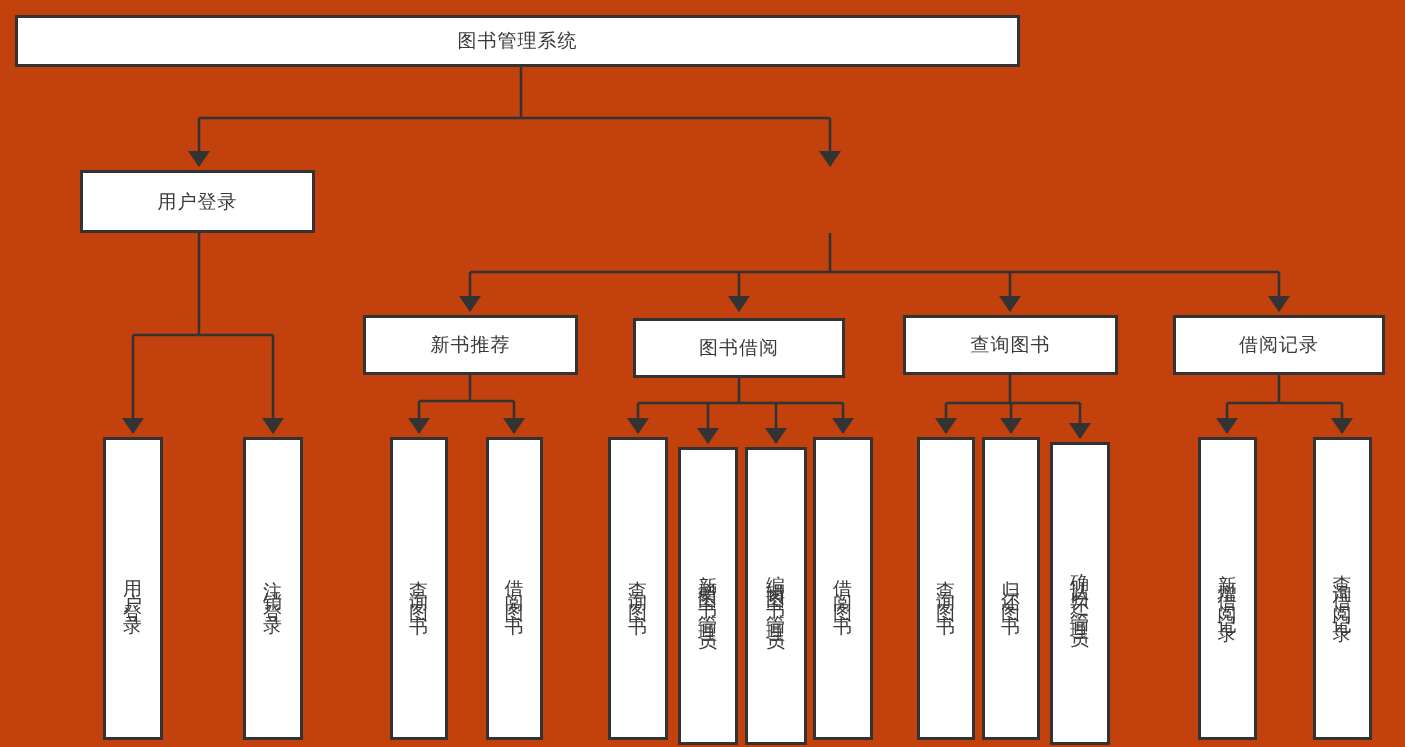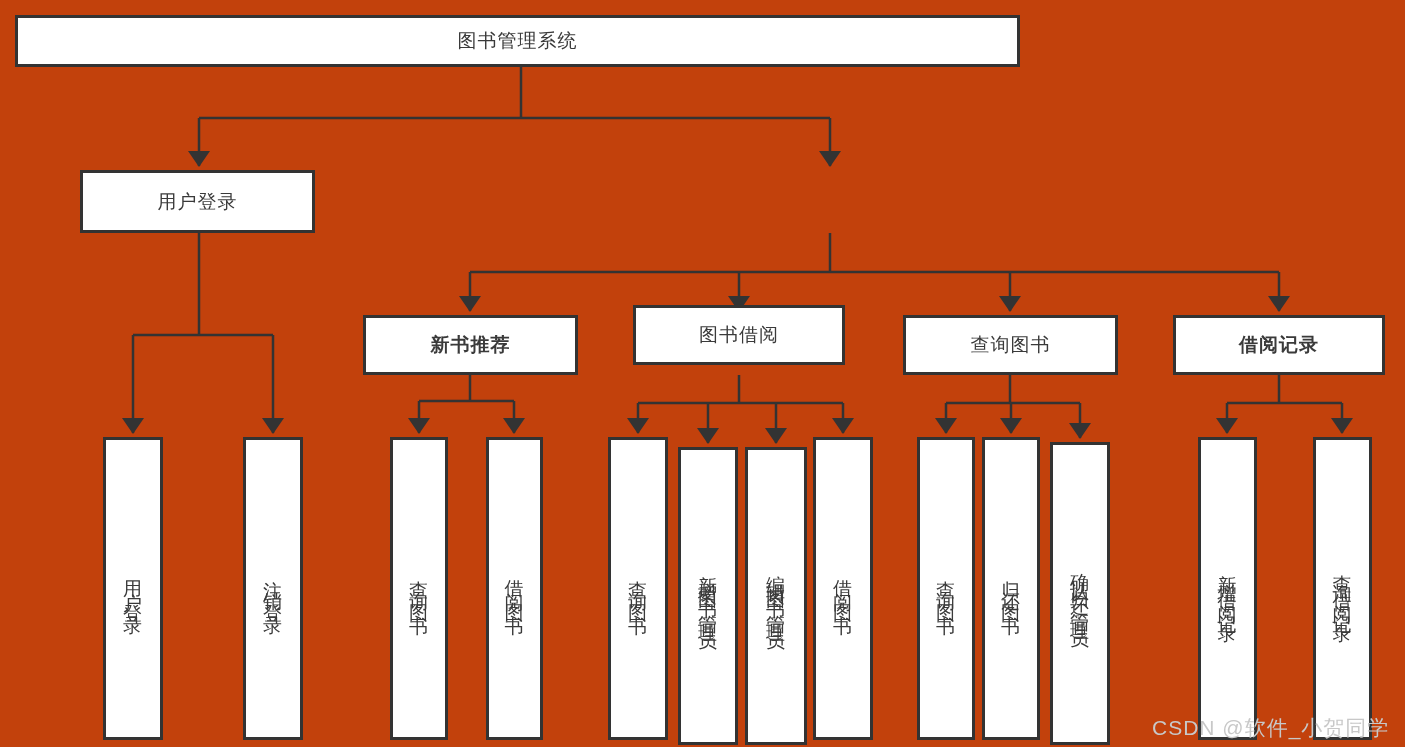--- a/index.html
+++ b/index.html
@@ -119,24 +119,24 @@
       <path d="M1227,403 H1342"></path>
       <path d="M1227,403 V433" marker-end="url(#arrow)"></path>
       <path d="M1342,403 V433" marker-end="url(#arrow)"></path>
     </g>
   </svg>
 
   <div class="node" style="left:15px; top:15px; width:1005px; height:52px;">图书管理系统</div>
 
   <div class="node" style="left:80px; top:170px; width:235px; height:63px;">用户登录</div>
 
-  <div class="node" style="left:363px; top:315px; width:215px; height:60px;font-weight:bold;">新书推荐</div>
-  <div class="node" style="left:633px; top:305px; width:212px; height:60px;">图书借阅</div>
+  <div class="node" style="left:363px; top:315px; width:215px; height:60px;">新书推荐</div>
+  <div class="node" style="left:633px; top:318px; width:212px; height:60px;">图书借阅</div>
   <div class="node" style="left:903px; top:315px; width:215px; height:60px;">查询图书</div>
-  <div class="node" style="left:1173px; top:315px; width:212px; height:60px;font-weight:bold;">借阅记录</div>
+  <div class="node" style="left:1173px; top:315px; width:212px; height:60px;">借阅记录</div>
 
   <div class="leaf" style="left:103px; top:437px; width:60px; height:303px;">
     <span>用户登录</span>
   </div>
   <div class="leaf" style="left:243px; top:437px; width:60px; height:303px;">
     <span>注销登录</span>
   </div>
 
   <div class="leaf" style="left:390px; top:437px; width:58px; height:303px;">
     <span>查询图书</span>
@@ -168,15 +168,14 @@
     <span style="letter-spacing:8px;">确认归还（管理员）</span>
   </div>
 
   <div class="leaf" style="left:1198px; top:437px; width:59px; height:303px;">
     <span style="letter-spacing:10px;">新增借阅记录</span>
   </div>
   <div class="leaf" style="left:1313px; top:437px; width:59px; height:303px;">
     <span style="letter-spacing:10px;">查询借阅记录</span>
   </div>
 
-  <div class="watermark">CSDN @软件_小贺同学</div>
 
 </div>
 
 </body></html>

